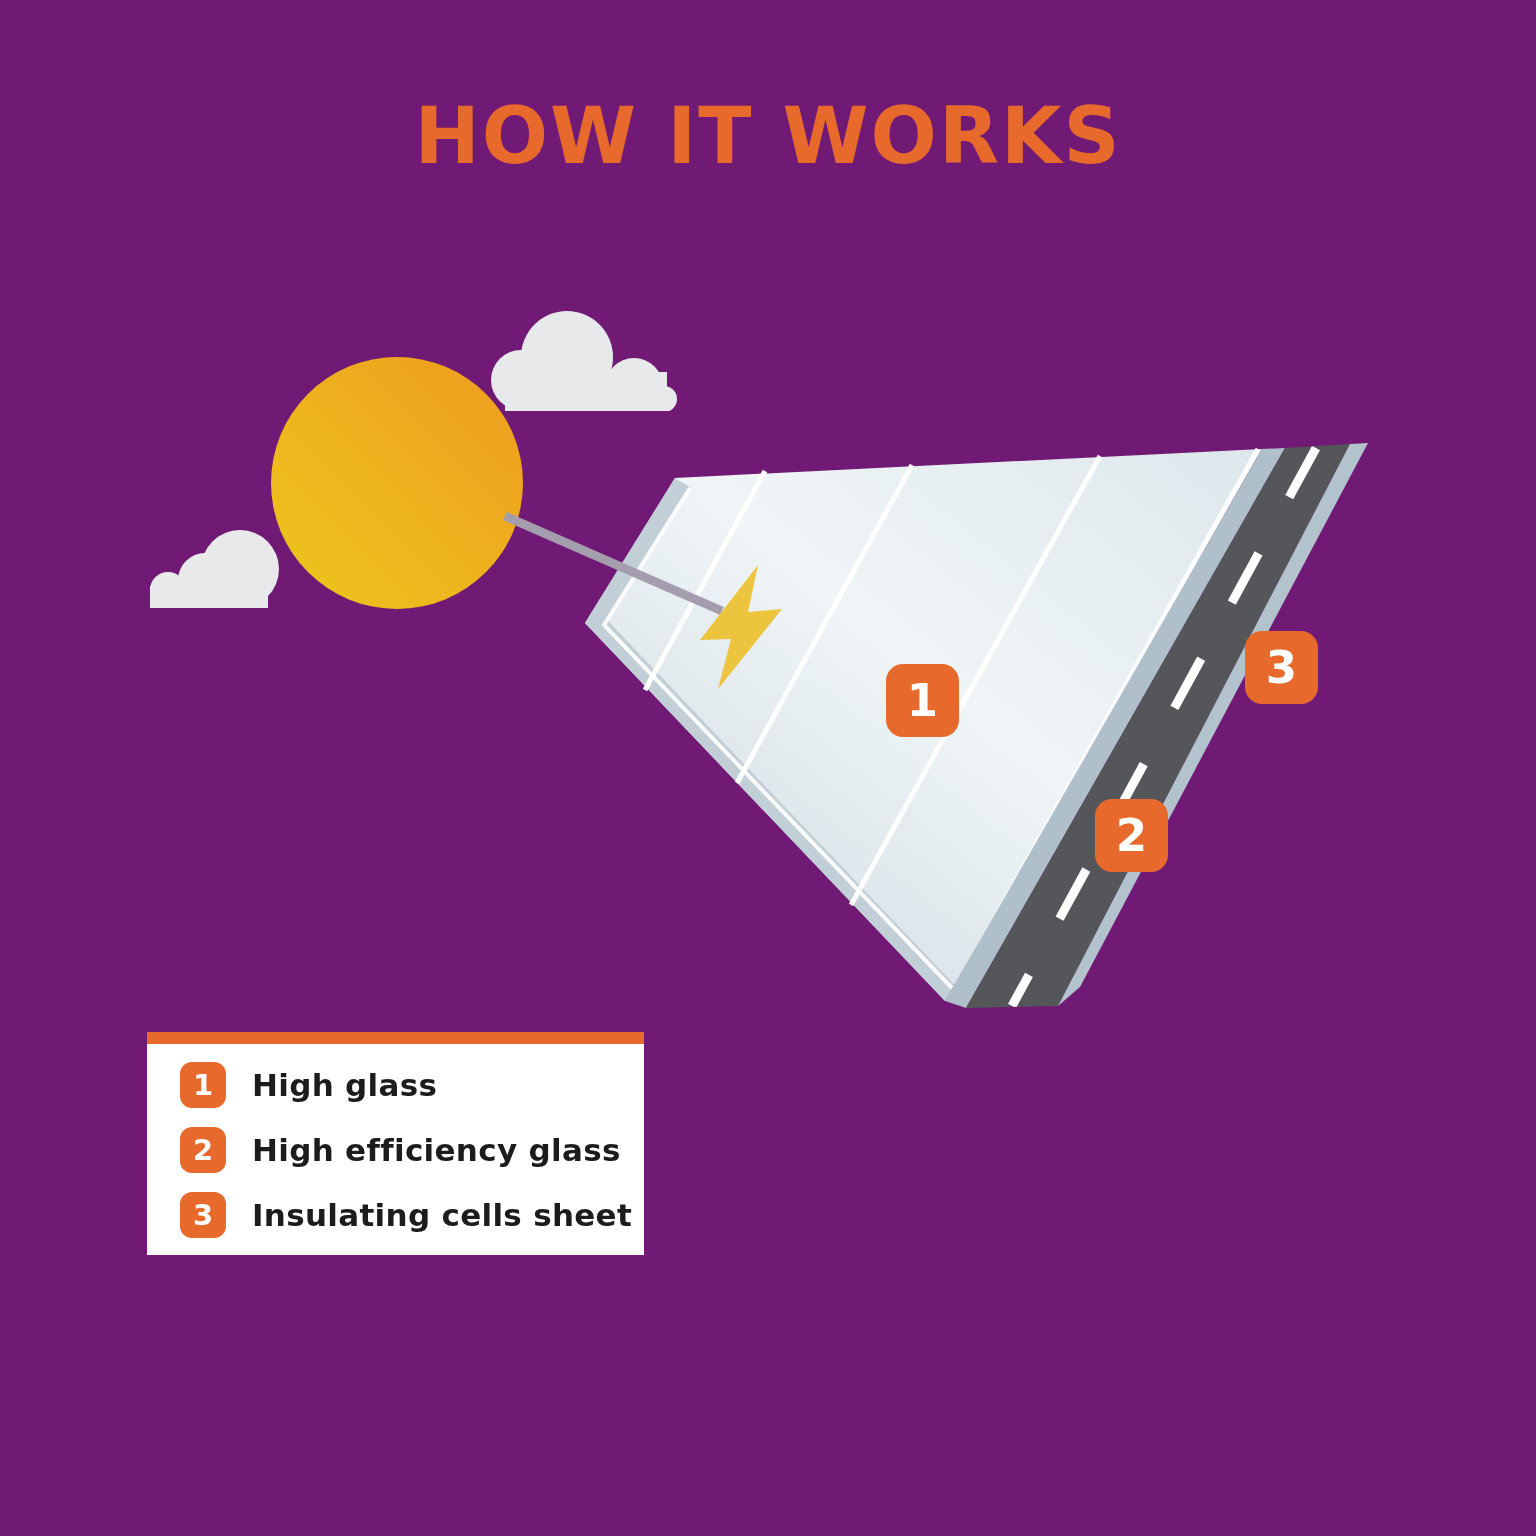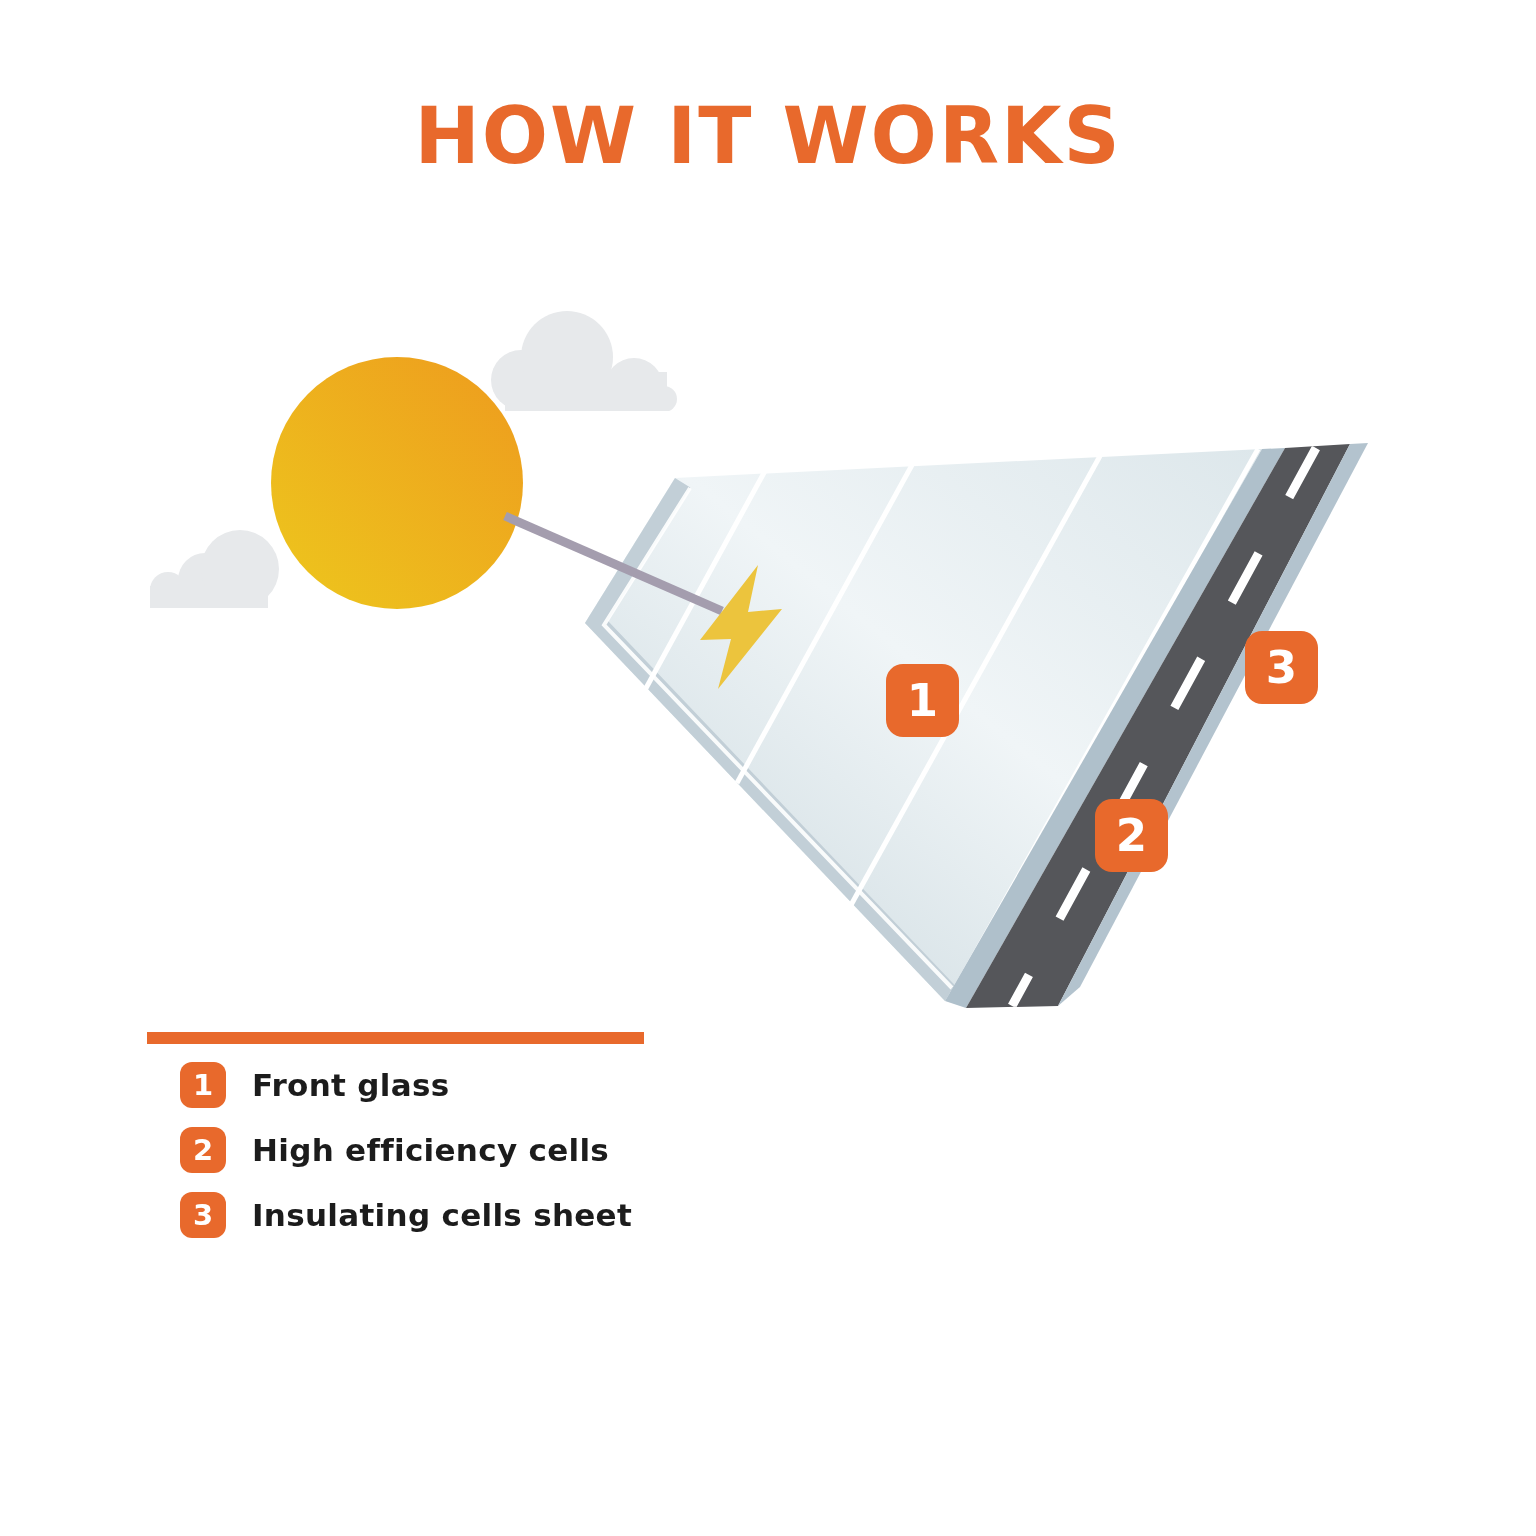--- a/index.html
+++ b/index.html
@@ -1,21 +1,21 @@
 <!DOCTYPE html>
 <html><head>
 <meta charset="utf-8">
 <style>
   :root{
     --accent:#E8692C;
     --legend-text:#1C1C1C;
   }
   html,body{margin:0;padding:0;background:#000;}
   #stage{
-    position:relative;width:1536px;height:1536px;background:#ffffff;
+    position:relative;width:1536px;height:1536px;background:#701a75;
     font-family:"DejaVu Sans","Liberation Sans",sans-serif;overflow:hidden;
   }
   #illustration{position:absolute;left:0;top:0;width:1536px;height:1536px;}
   .page-title{
     position:absolute;top:97px;left:0;right:0;text-align:center;
     font-size:78px;font-weight:700;letter-spacing:2px;color:var(--accent);
     line-height:1;
   }
   .badge-lg{
     position:absolute;width:73px;height:73px;border-radius:17px;
@@ -123,25 +123,25 @@
 
   <div class="badge-lg" id="marker-badge-1">1</div>
   <div class="badge-lg" id="marker-badge-2">2</div>
   <div class="badge-lg" id="marker-badge-3">3</div>
 
   <div class="legend">
     <div class="legend-bar"></div>
     <div class="legend-body">
       <div class="legend-row">
         <div class="badge-sm">1</div>
-        <div class="legend-label">Front glass</div>
+        <div class="legend-label">High glass</div>
       </div>
       <div class="legend-row">
         <div class="badge-sm">2</div>
-        <div class="legend-label">High efficiency cells</div>
+        <div class="legend-label">High efficiency glass</div>
       </div>
       <div class="legend-row">
         <div class="badge-sm">3</div>
         <div class="legend-label">Insulating cells sheet</div>
       </div>
     </div>
   </div>
 
 </div>
 

